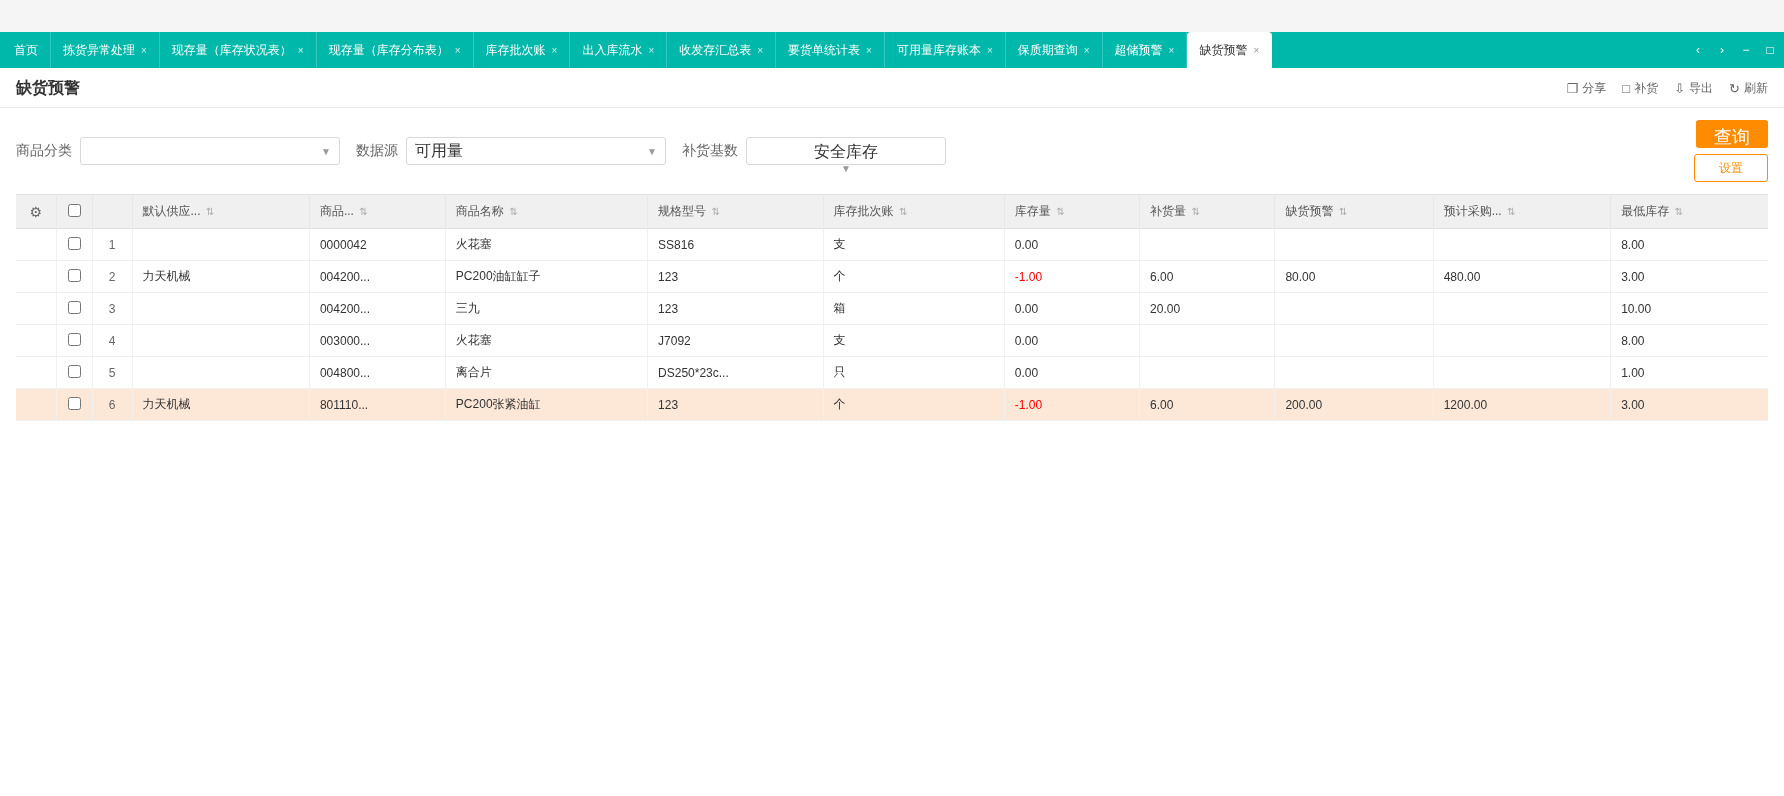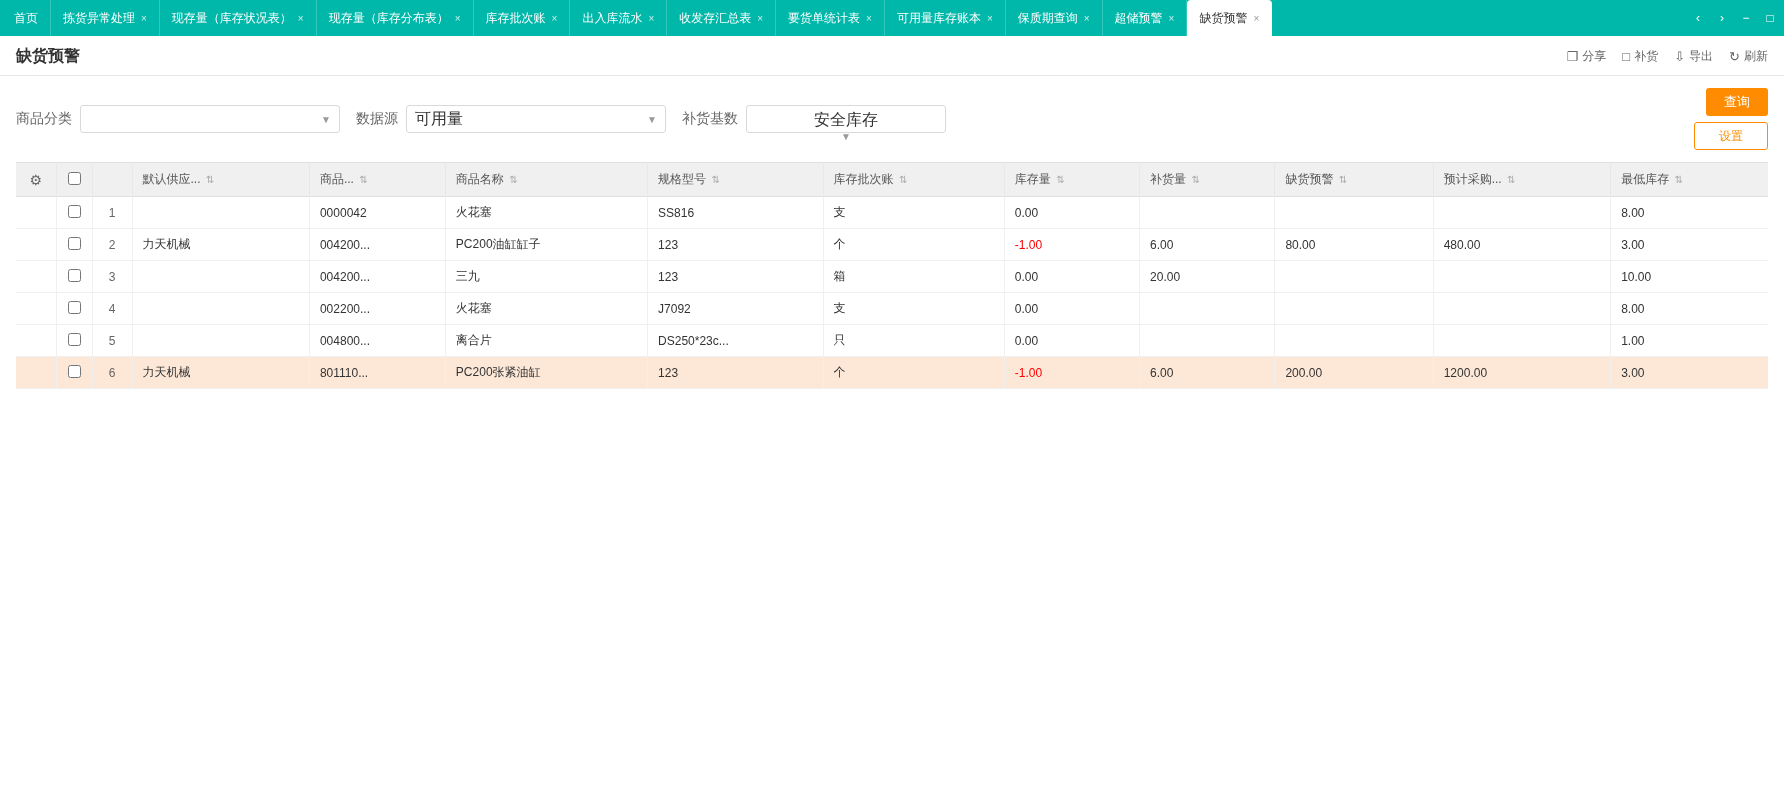--- a/index.html
+++ b/index.html
@@ -6,20 +6,21 @@
     body { font-family: 'Microsoft YaHei', Arial, sans-serif; font-size: 12px; background: #f5f5f5; color: #333; }
 
     
     .tab-bar {
       display: flex;
       align-items: center;
       background: #00b8a9;
       height: 36px;
       overflow: hidden;
       padding: 0 2px;
+      margin-top: 32px;
     }
     .tab-item {
       display: flex;
       align-items: center;
       height: 100%;
       padding: 0 12px;
       color: #fff;
       font-size: 12px;
       cursor: pointer;
       white-space: nowrap;
@@ -119,21 +120,21 @@
     .filter-select .arrow { color: #999; font-size: 10px; }
     .filter-value { font-size: 16px; color: #333; }
 
     .btn-query {
       background: #ff8c00;
       color: #fff;
       border: none;
       border-radius: 3px;
       padding: 5px 18px;
       cursor: pointer;
-      font-size: 13px;
+      font-size: 18px;
       height: 28px;
     }
     .btn-settings {
       background: #fff;
       color: #ff8c00;
       border: 1px solid #ff8c00;
       border-radius: 3px;
       padding: 4px 24px;
       cursor: pointer;
       font-size: 12px;
@@ -422,21 +423,21 @@
       <td></td>
       <td>10.00</td>
     </tr>
           <tr>
       <td class="col-settings"></td>
       <td class="col-checkbox">
         <input type="checkbox" style="">
       </td>
       <td class="col-num">4</td>
       <td></td>
-      <td>002200...</td>
+      <td>003000...</td>
       <td>火花塞</td>
       <td>J7092</td>
       <td>支</td>
       <td class="">0.00</td>
       <td></td>
       <td></td>
       <td></td>
       <td>8.00</td>
     </tr>
           <tr>

